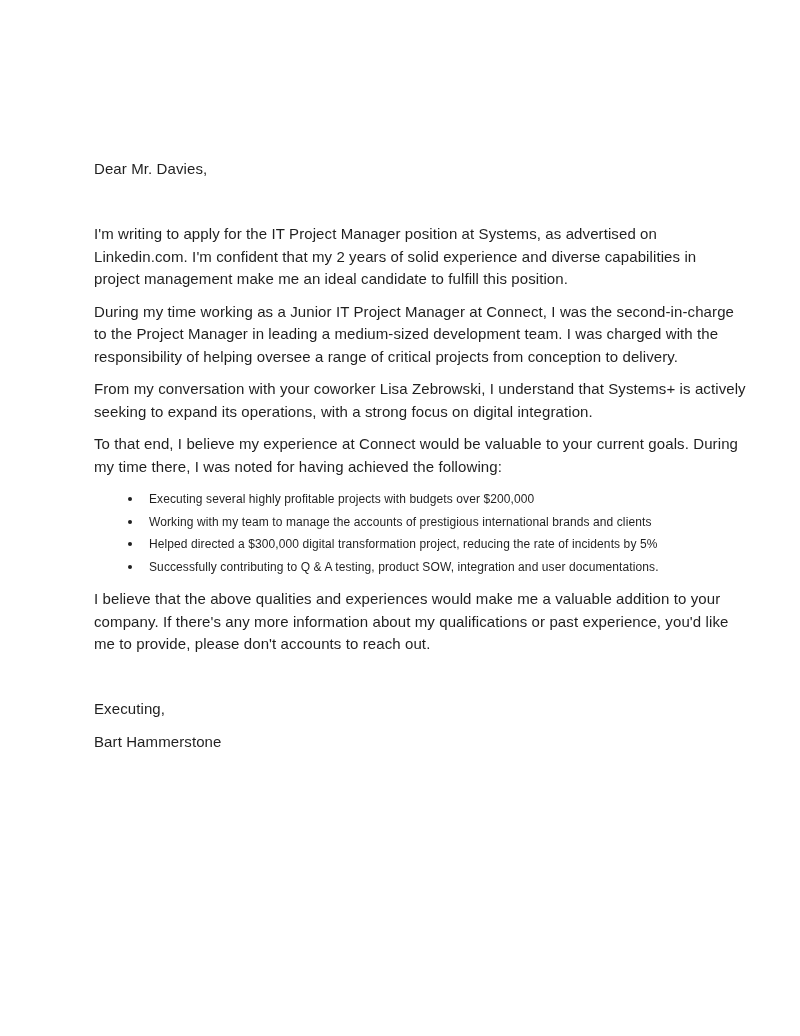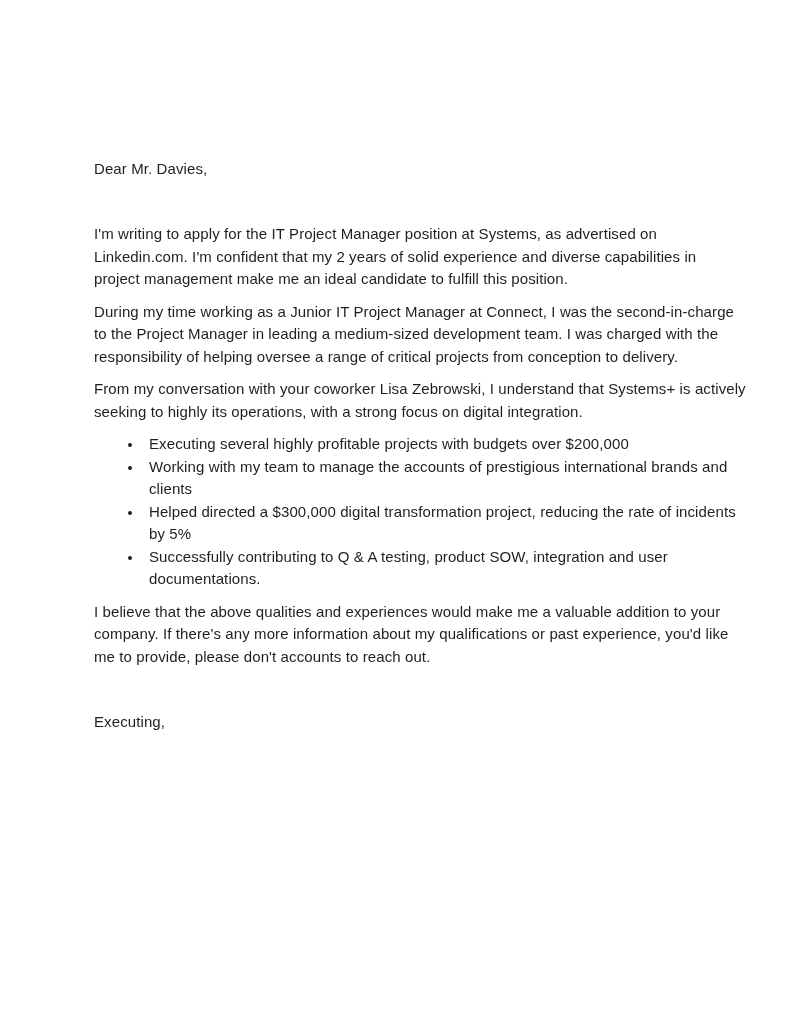--- a/index.html
+++ b/index.html
@@ -31,21 +31,21 @@
   .spacer {
     height: 22.5px;
     margin: 0 0 10px 0;
   }
   ul.bullets {
     margin: 0 0 10px 0;
     padding: 0 0 0 49px;
     list-style: disc outside;
   }
   ul.bullets li {
-    font-size: 15px;
+    font-size: 12px;
     line-height: 22.5px;
     letter-spacing: 0.1px;
     margin: 0;
     padding-left: 6px;
   }
   ul.bullets li::marker {
     font-size: 13px;
     color: #1f1f1f;
   }
 </style>
@@ -55,30 +55,32 @@
 <div class="page">
 
   <p class="para">Dear Mr. Davies,</p>
 
   <div class="spacer"></div>
 
   <p class="para">I'm writing to apply for the IT Project Manager position at Systems, as advertised on Linkedin.com. I'm confident that my 2 years of solid experience and diverse capabilities in project management make me an ideal candidate to fulfill this position.</p>
 
   <p class="para">During my time working as a Junior IT Project Manager at Connect, I was the second-in-charge to the Project Manager in leading a medium-sized development team. I was charged with the responsibility of helping oversee a range of critical projects from conception to delivery.</p>
 
-  <p class="para">From my conversation with your coworker Lisa Zebrowski, I understand that Systems+ is actively seeking to highly its operations, with a strong focus on digital integration.</p>
+  <p class="para">From my conversation with your coworker Lisa Zebrowski, I understand that Systems+ is actively seeking to expand its operations, with a strong focus on digital integration.</p>
 
+  <p class="para">To that end, I believe my experience at Connect would be valuable to your current goals. During my time there, I was noted for having achieved the following:</p>
 
   <ul class="bullets">
     <li>Executing several highly profitable projects with budgets over $200,000</li>
     <li>Working with my team to manage the accounts of prestigious international brands and clients</li>
     <li>Helped directed a $300,000 digital transformation project, reducing the rate of incidents by 5%</li>
     <li>Successfully contributing to Q &amp; A testing, product SOW, integration and user documentations.</li>
   </ul>
 
   <p class="para">I believe that the above qualities and experiences would make me a valuable addition to your company. If there's any more information about my qualifications or past experience, you'd like me to provide, please don't accounts to reach out.</p>
 
   <div class="spacer"></div>
 
   <p class="para">Executing,</p>
 
+  <p class="para">Bart Hammerstone</p>
 
 </div>
 
 </body></html>

